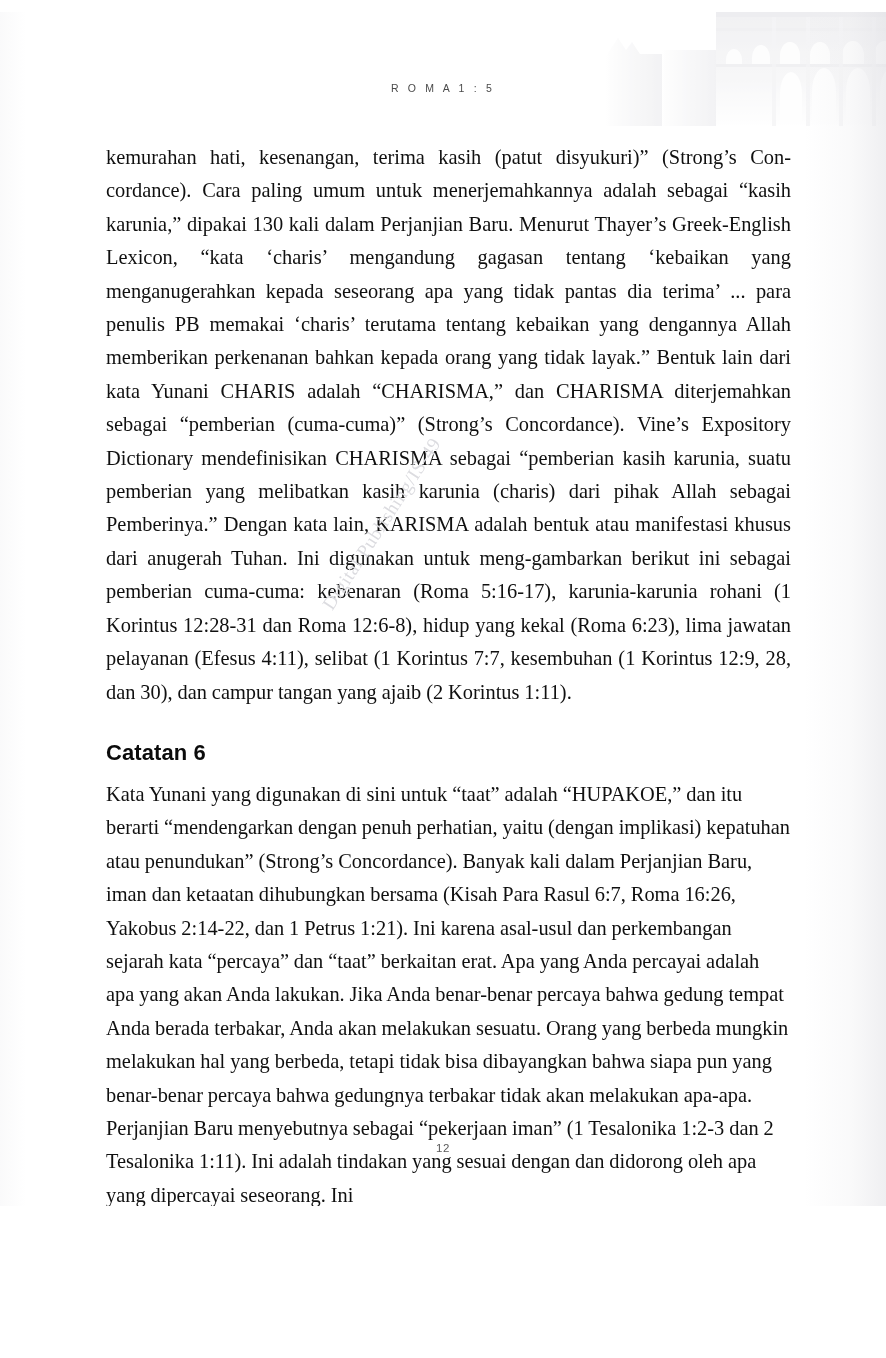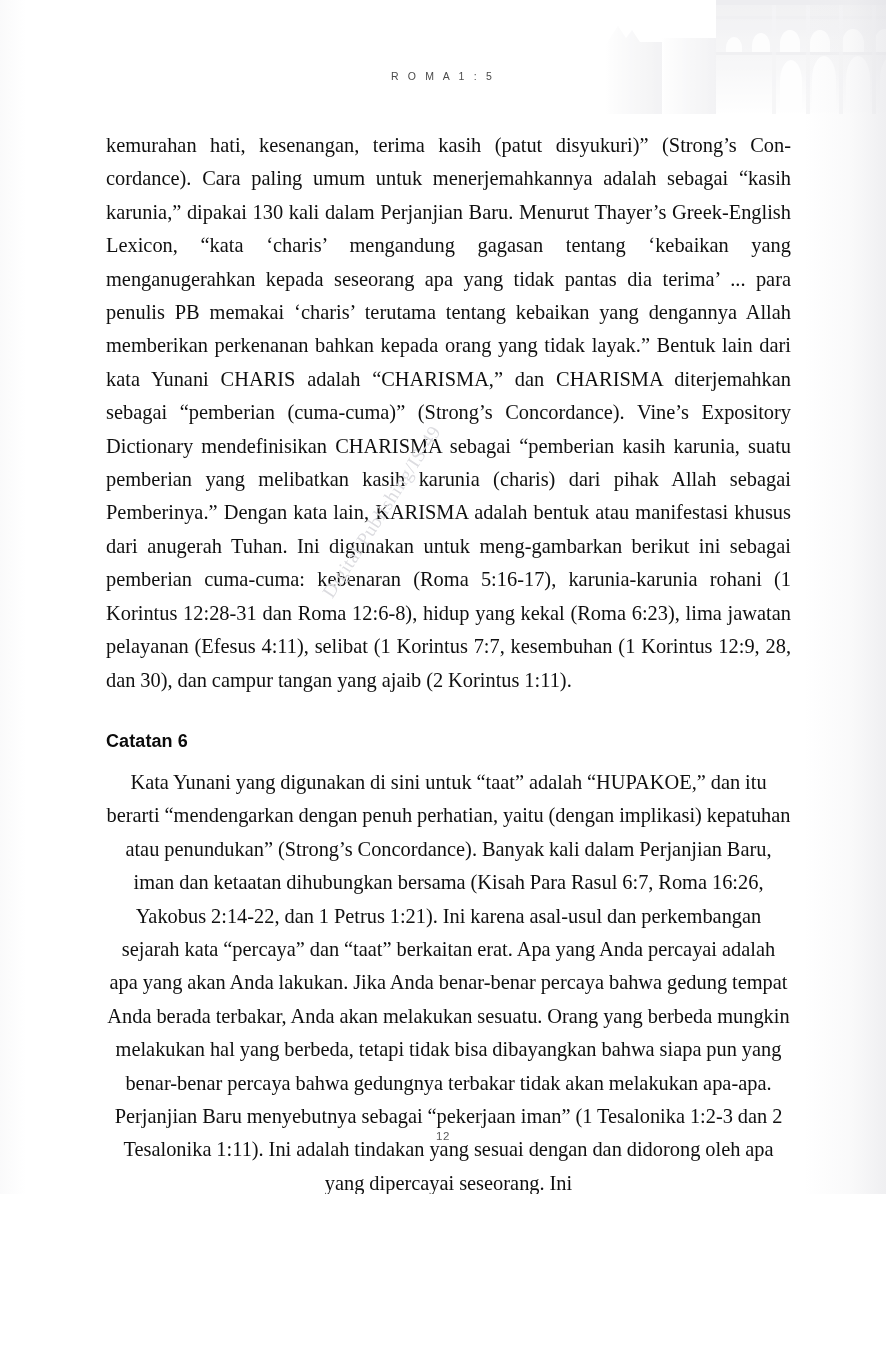--- a/index.html
+++ b/index.html
@@ -6,21 +6,21 @@
   html, body {
     margin: 0;
     padding: 0;
     background: #ffffff;
   }
 
   .page {
     position: relative;
     width: 886px;
     height: 1194px;
-    margin: 0 auto;
+    margin: 12px auto;
     background: #ffffff;
     overflow: hidden;
     font-family: "Liberation Serif", "DejaVu Serif", serif;
     color: #101010;
   }
 
   
   .bg-architecture {
     position: absolute;
     top: -14px;
@@ -92,28 +92,28 @@
     margin: 0;
     font-size: 20.4px;
     line-height: 33.4px;
     text-align: justify;
     text-justify: inter-word;
     word-spacing: -0.2px;
     hyphens: manual;
   }
 
   p.body.last-of-block {
-    text-align: center;
+    text-align: left;
   }
 
   h2.section-heading {
     margin: 0;
     font-family: "Liberation Sans", "DejaVu Sans", sans-serif;
     font-weight: bold;
-    font-size: 18px;
+    font-size: 22px;
     line-height: 30px;
     color: #0b0b0b;
     letter-spacing: 0.1px;
   }
 
   .gap-before-heading { height: 29px; }
   .gap-after-heading  { height: 10px; }
 
   
   .folio {

